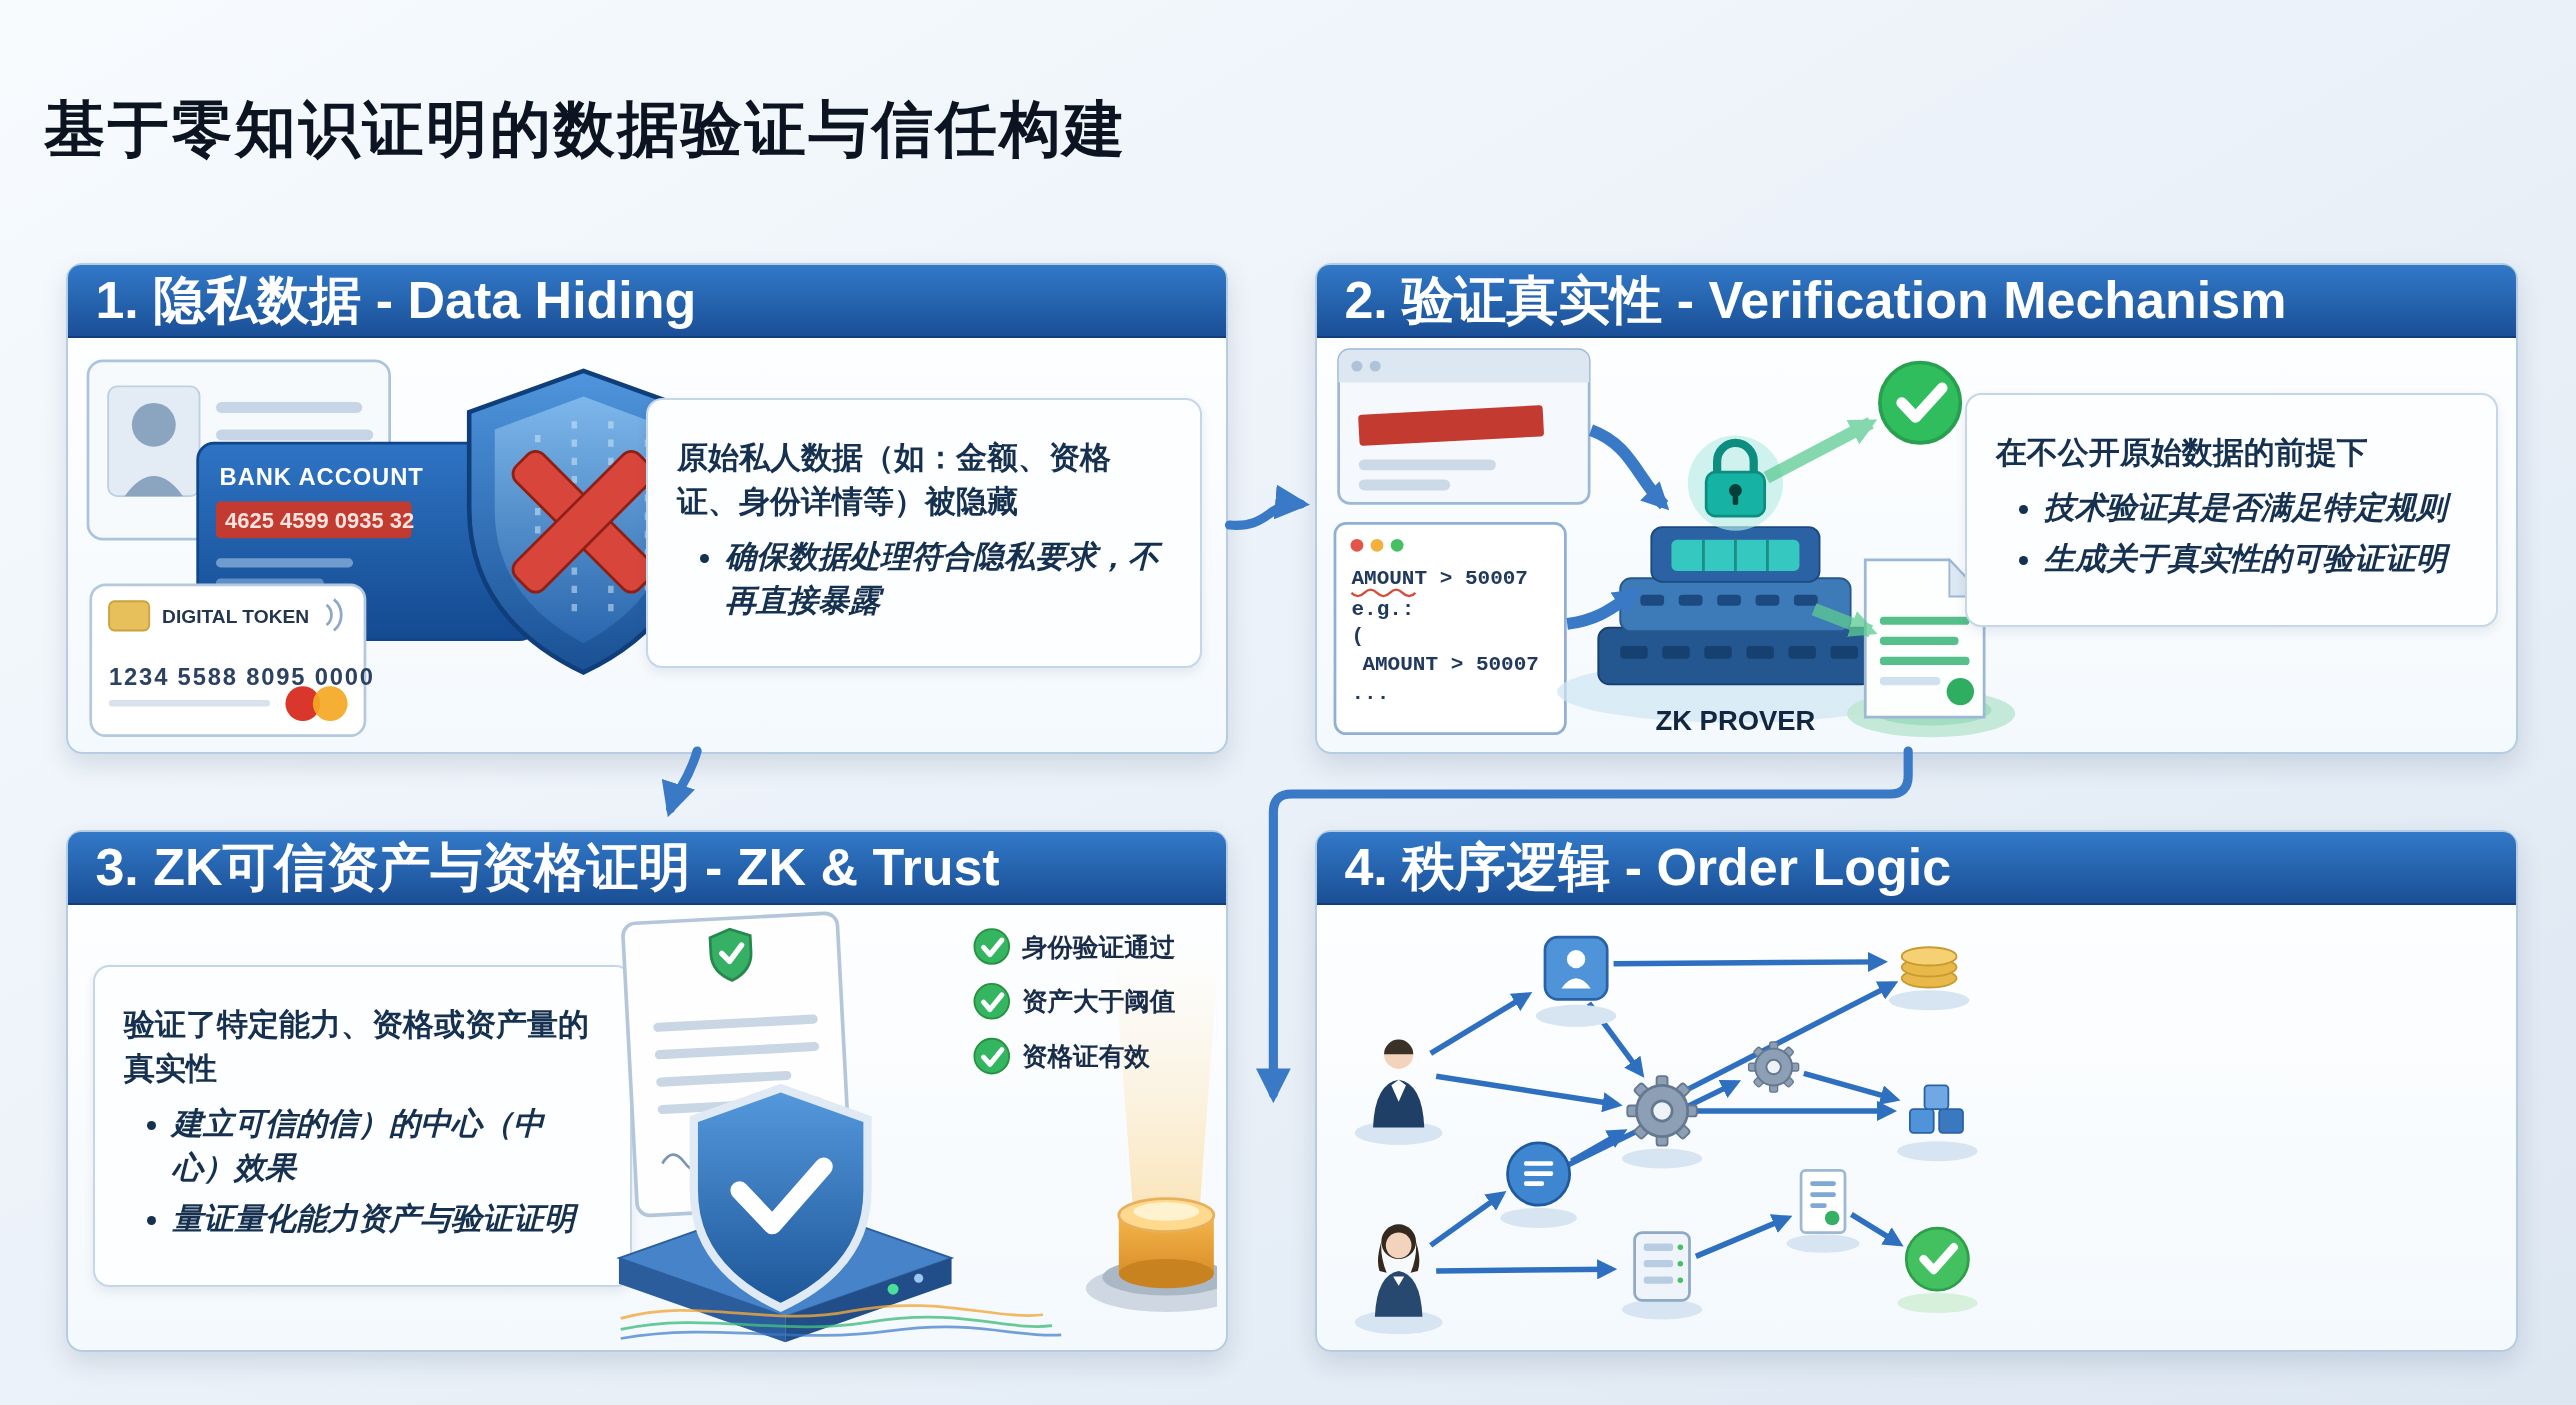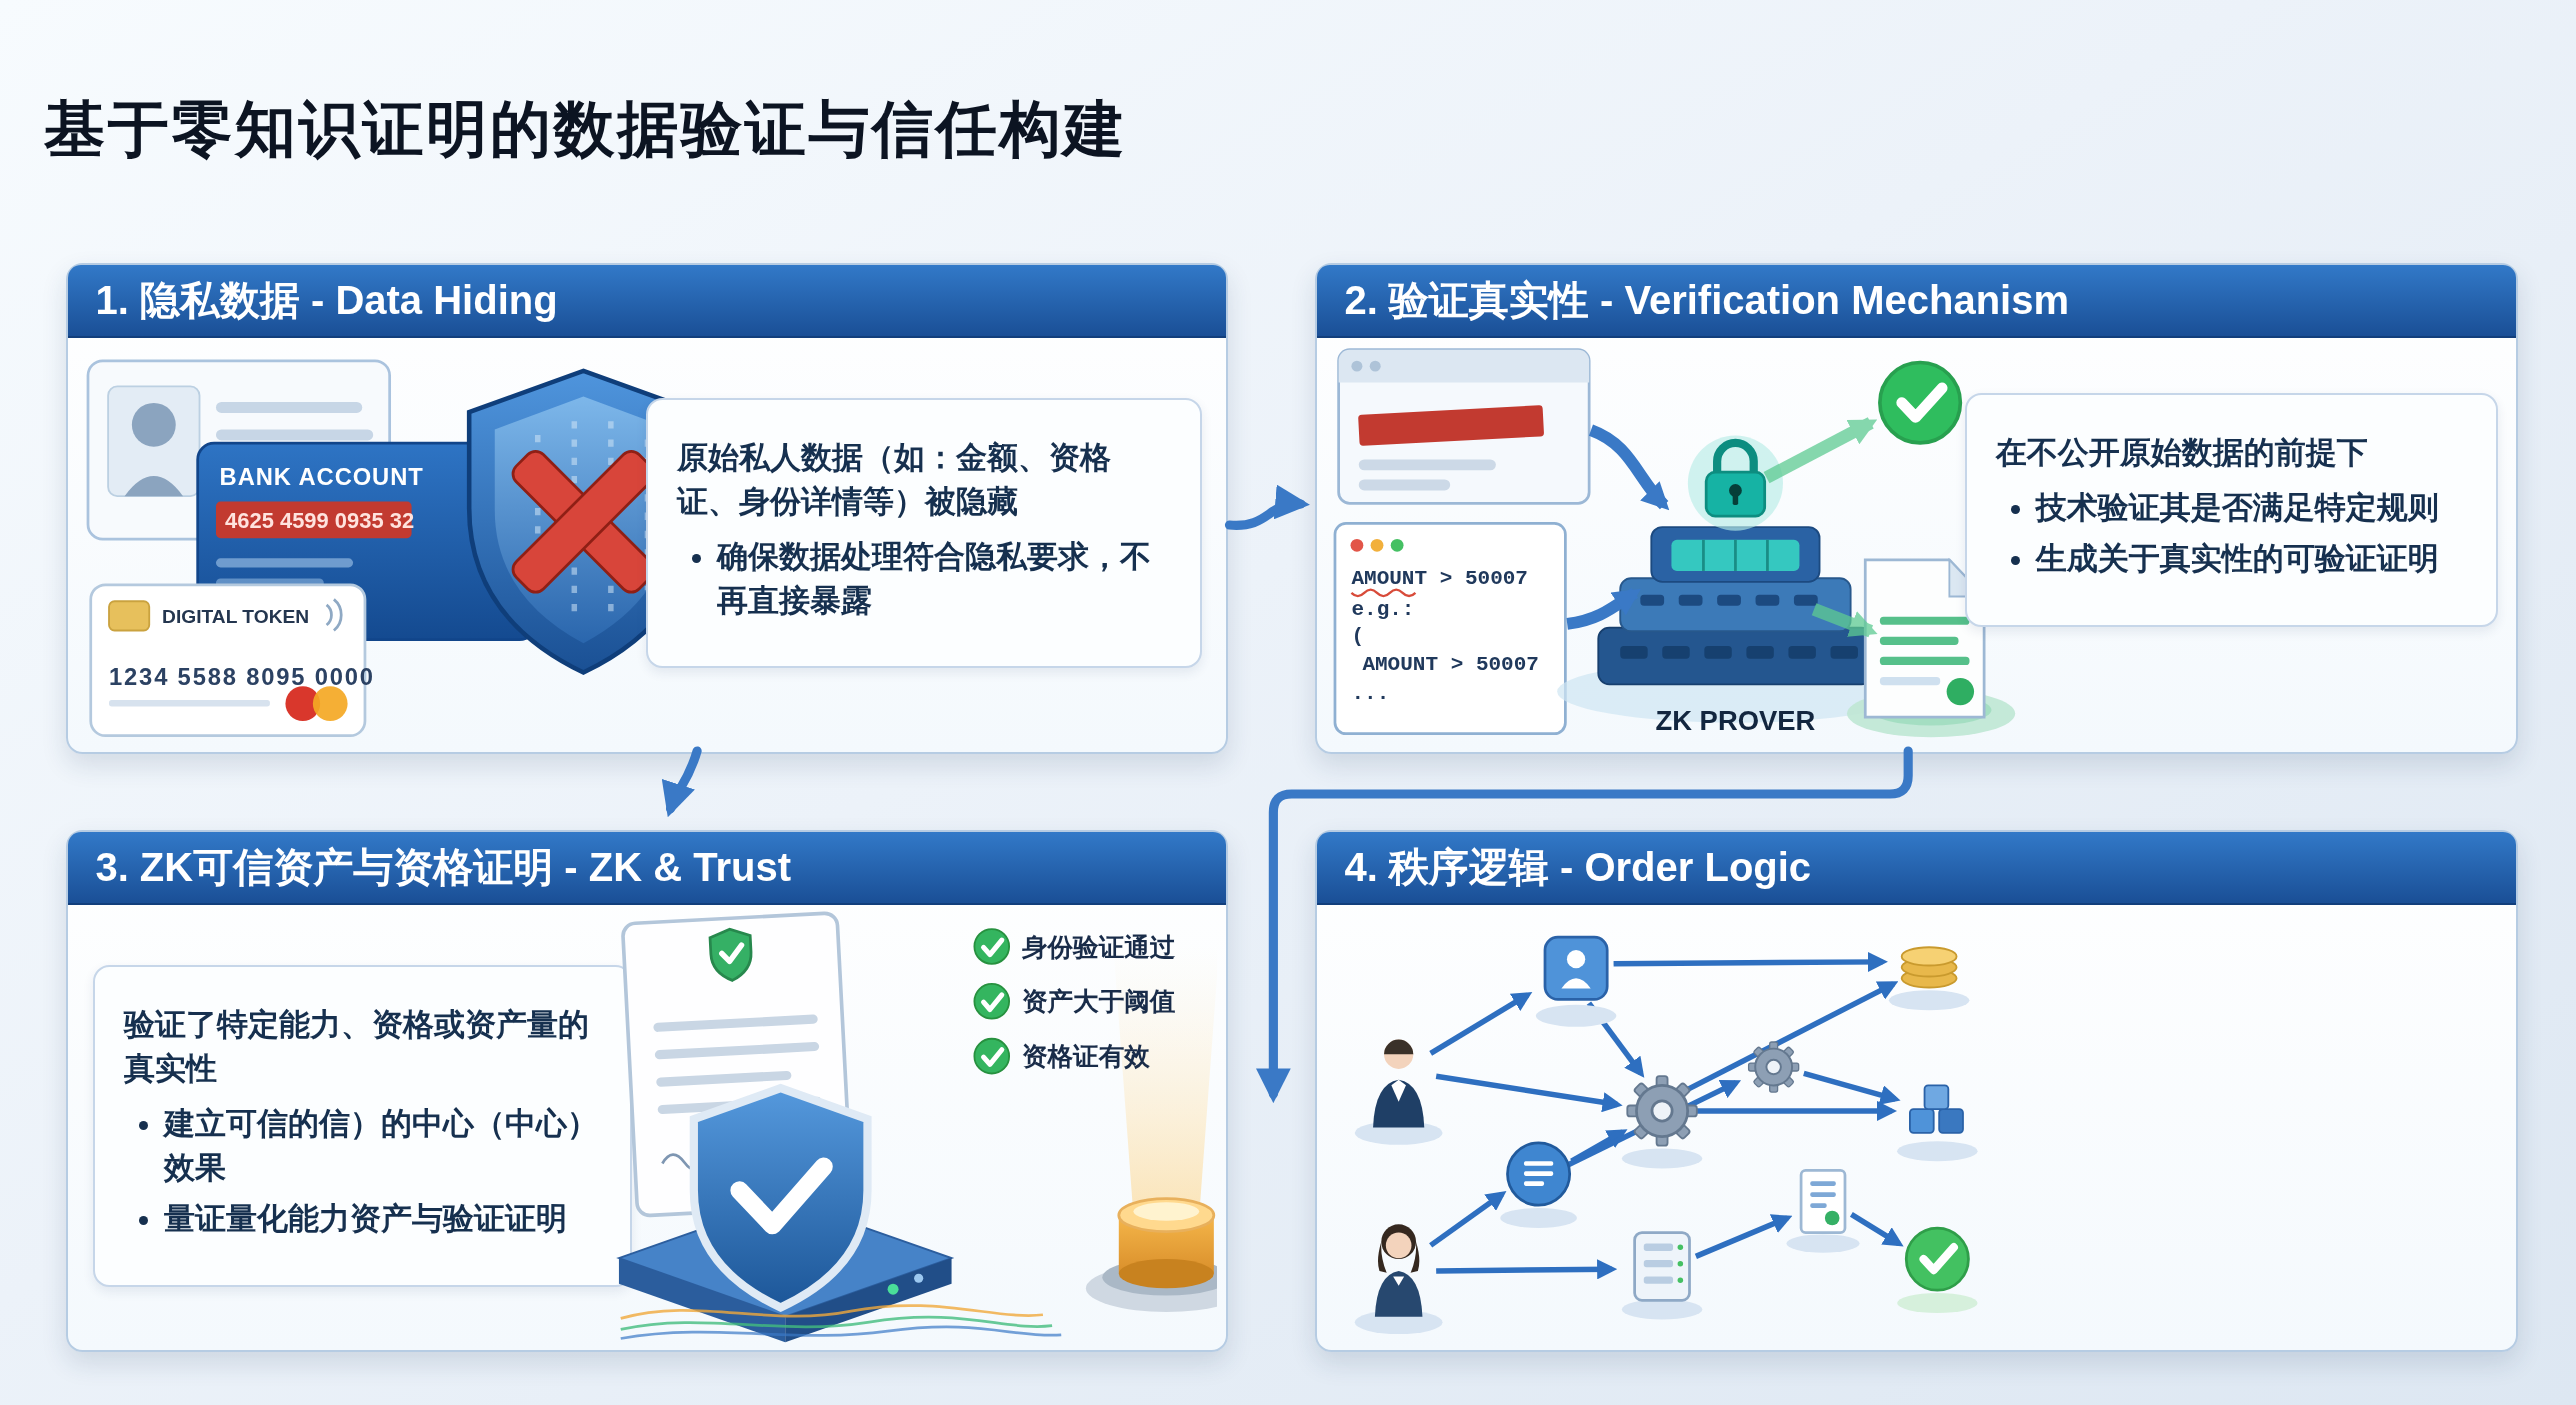--- a/index.html
+++ b/index.html
@@ -10,28 +10,28 @@
     font-size:61px;font-weight:800;color:#0c1422;letter-spacing:2.7px;margin-left:44px;}
   .panel{position:absolute;background:linear-gradient(180deg,#ffffff,#f4f9fd);
     border:2.7px solid #b6cce3;border-radius:16.5px;box-shadow:0 11px 25.6px rgba(25,55,95,.14);z-index:1;}
   #p1{left:66px;top:263px;width:1158px;height:487px}
   #p2{left:1315px;top:263px;width:1199px;height:487px}
   #p3{left:66px;top:830px;width:1158px;height:518px}
   #p4{left:1315px;top:830px;width:1199px;height:518px}
   .phead{height:71px;border-radius:12.8px 12.8px 0 0;
     background:linear-gradient(180deg,#3279c8,#1a4f96);
     display:flex;align-items:center;padding:0 27.4px;color:#ffffff;
-    font-size:40px;font-weight:700;border-bottom:2.7px solid #123f7c;white-space:nowrap;}
+    font-size:52px;font-weight:700;border-bottom:2.7px solid #123f7c;white-space:nowrap;}
   .pbody{position:relative;width:100%;height:calc(100% - 74px);}
   .illus{position:absolute;}
   .tbox{position:absolute;background:#fcfeff;border:2.7px solid #c6d6e9;border-radius:16.5px;
     padding:36px 29px;color:#16304f;font-size:31px;font-weight:700;line-height:1.42;
     box-shadow:0 4.6px 11px rgba(30,60,105,.09);}
   .tbox p{margin:0;}
-  .tbox ul{margin:11px 0 0;padding-left:40px;}
+  .tbox ul{margin:11px 8px 0;padding-left:40px;font-style:italic;}
   .tbox li{margin:7.3px 0;}
   .connectors{position:absolute;left:0;top:0;z-index:6;pointer-events:none;}
   svg text{font-family:"Liberation Sans",sans-serif;}
   svg text.mono{font-family:"Liberation Mono",monospace;}
 </style>
 </head>
 <body>
 
 <div class="canvas">
 

